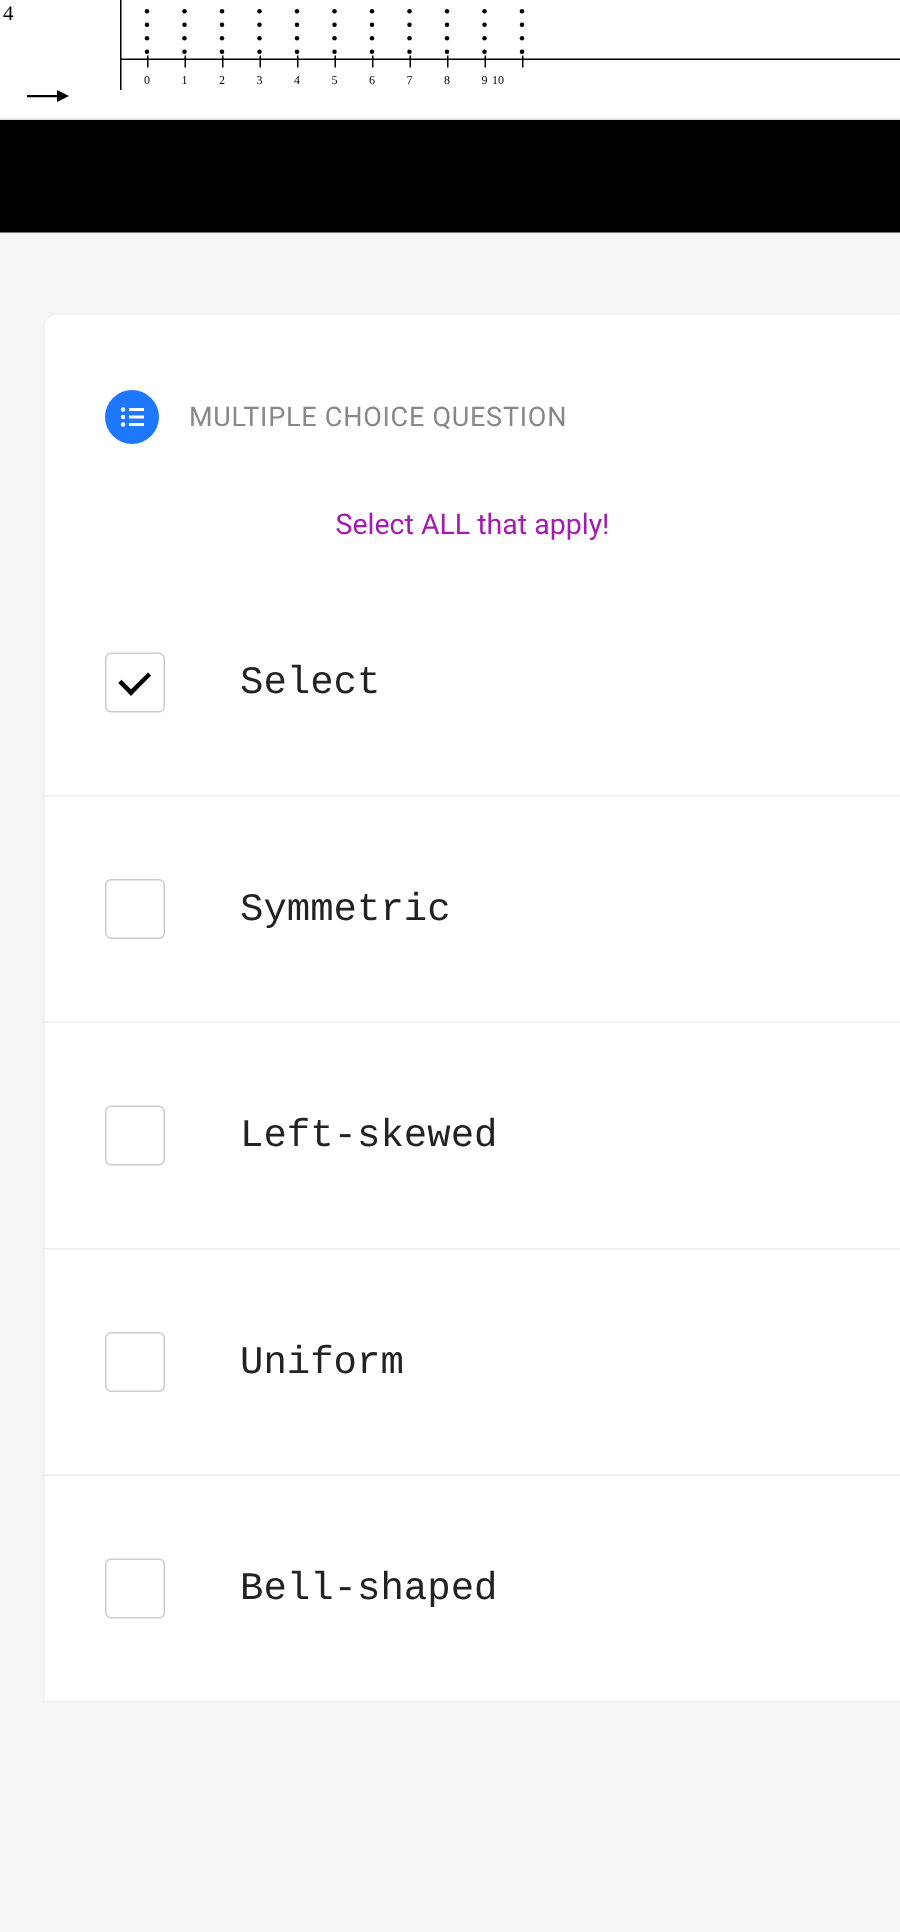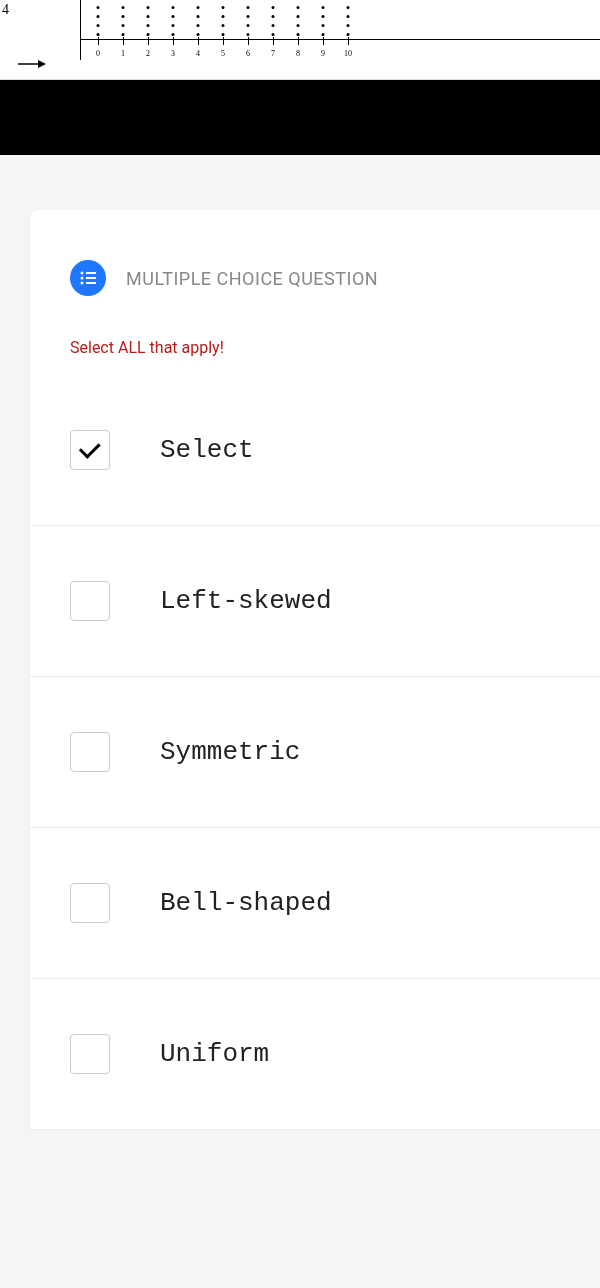--- a/index.html
+++ b/index.html
@@ -74,20 +74,21 @@
     .black-bar {
       background: #000;
       height: 75px;
     }
     .card {
       background: #fff;
       margin: 55px 0 0 30px;
       border-radius: 8px 0 0 0;
       box-shadow: 0 1px 3px rgba(0,0,0,0.05);
       padding: 50px 0 0 0;
+      text-align: center;
     }
     .question-header {
       display: flex;
       align-items: center;
       gap: 20px;
       padding: 0 40px;
       margin-bottom: 40px;
     }
     .icon-circle {
       width: 36px;
@@ -106,22 +107,22 @@
     }
     .question-text {
       padding: 0 40px;
       font-size: 24px;
       color: #222;
       line-height: 1.5;
       margin-bottom: 10px;
     }
     .question-sub {
       padding: 0 40px;
-      font-size: 16px;
-      color: #b91c1c;
+      font-size: 19px;
+      color: #a21caf;
       line-height: 1.5;
       margin-bottom: 70px;
     }
     .option-row {
       display: flex;
       align-items: center;
       gap: 50px;
       padding: 55px 40px;
       border-bottom: 1px solid #eee;
     }
@@ -179,21 +180,21 @@
       <div class="chart-tick-label" style="left: 143px;">5</div>
       <div class="chart-tick" style="left: 168px;"></div>
       <div class="chart-tick-label" style="left: 168px;">6</div>
       <div class="chart-tick" style="left: 193px;"></div>
       <div class="chart-tick-label" style="left: 193px;">7</div>
       <div class="chart-tick" style="left: 218px;"></div>
       <div class="chart-tick-label" style="left: 218px;">8</div>
       <div class="chart-tick" style="left: 243px;"></div>
       <div class="chart-tick-label" style="left: 243px;">9</div>
       <div class="chart-tick" style="left: 268px;"></div>
-      <div class="chart-tick-label" style="left: 268px;">10</div>
+      <div class="chart-tick-label" style="left: 252px;">10</div>
       <div class="chart-dot" style="left: 18px; bottom: 24px;"></div>
       <div class="chart-dot" style="left: 18px; bottom: 33px;"></div>
       <div class="chart-dot" style="left: 18px; bottom: 42px;"></div>
       <div class="chart-dot" style="left: 18px; bottom: 51px;"></div>
       <div class="chart-dot" style="left: 43px; bottom: 24px;"></div>
       <div class="chart-dot" style="left: 43px; bottom: 33px;"></div>
       <div class="chart-dot" style="left: 43px; bottom: 42px;"></div>
       <div class="chart-dot" style="left: 43px; bottom: 51px;"></div>
       <div class="chart-dot" style="left: 68px; bottom: 24px;"></div>
       <div class="chart-dot" style="left: 68px; bottom: 33px;"></div>
@@ -251,28 +252,28 @@
     <span class="question-type">MULTIPLE CHOICE QUESTION</span>
   </div>
   <div class="question-sub">Select ALL that apply!</div>
   <div id="options">
       <div class="option-row">
         <div class="checkbox checked"></div>
         <span class="option-label">Select</span>
       </div>
       <div class="option-row">
         <div class="checkbox"></div>
+        <span class="option-label">Symmetric</span>
+      </div>
+      <div class="option-row">
+        <div class="checkbox"></div>
         <span class="option-label">Left-skewed</span>
       </div>
       <div class="option-row">
         <div class="checkbox"></div>
-        <span class="option-label">Symmetric</span>
+        <span class="option-label">Uniform</span>
       </div>
       <div class="option-row">
         <div class="checkbox"></div>
         <span class="option-label">Bell-shaped</span>
-      </div>
-      <div class="option-row">
-        <div class="checkbox"></div>
-        <span class="option-label">Uniform</span>
       </div>
     </div>
 </div>
 
 </body></html>

